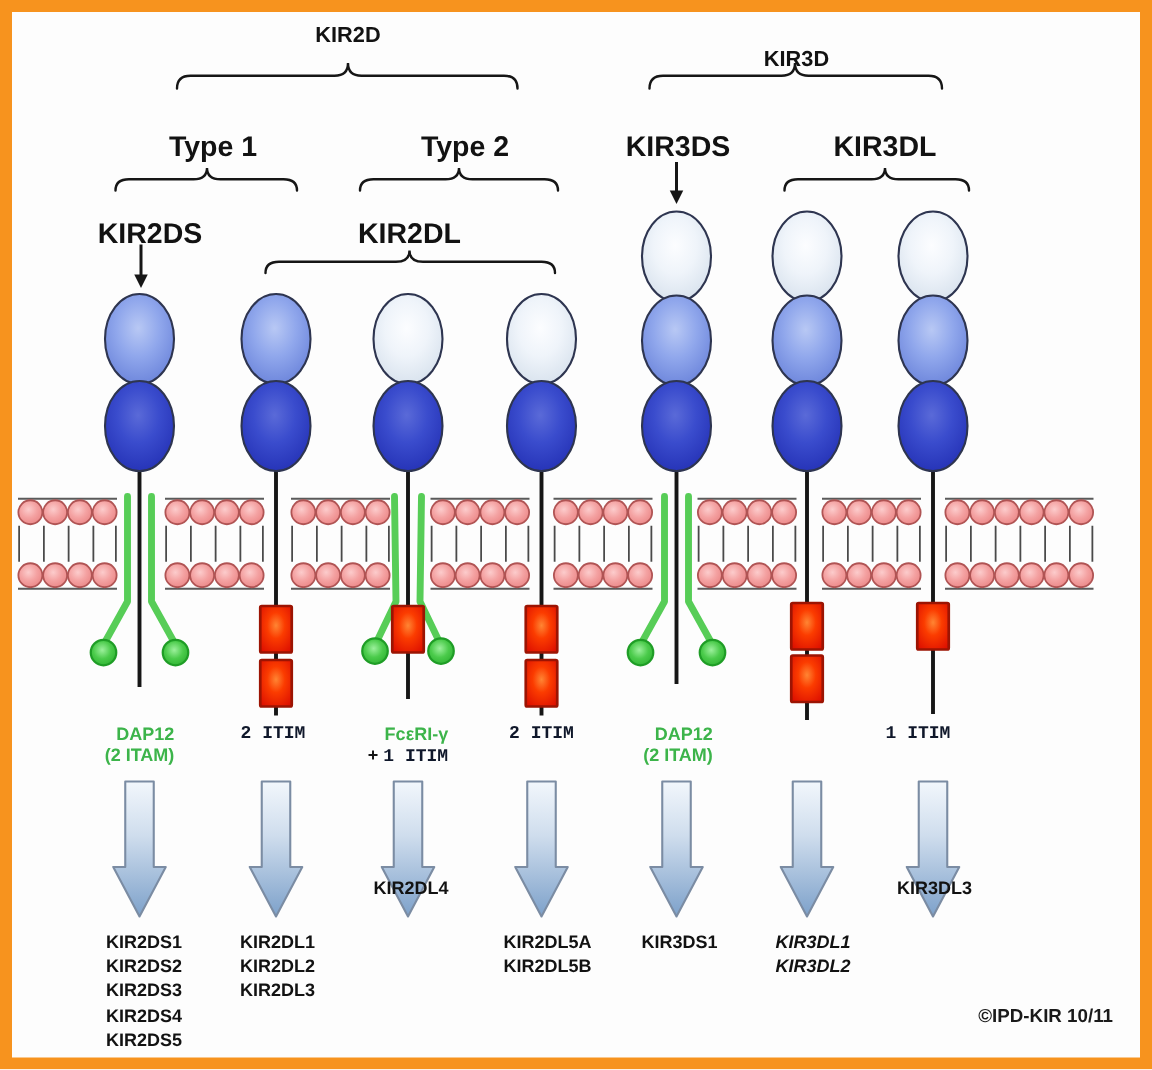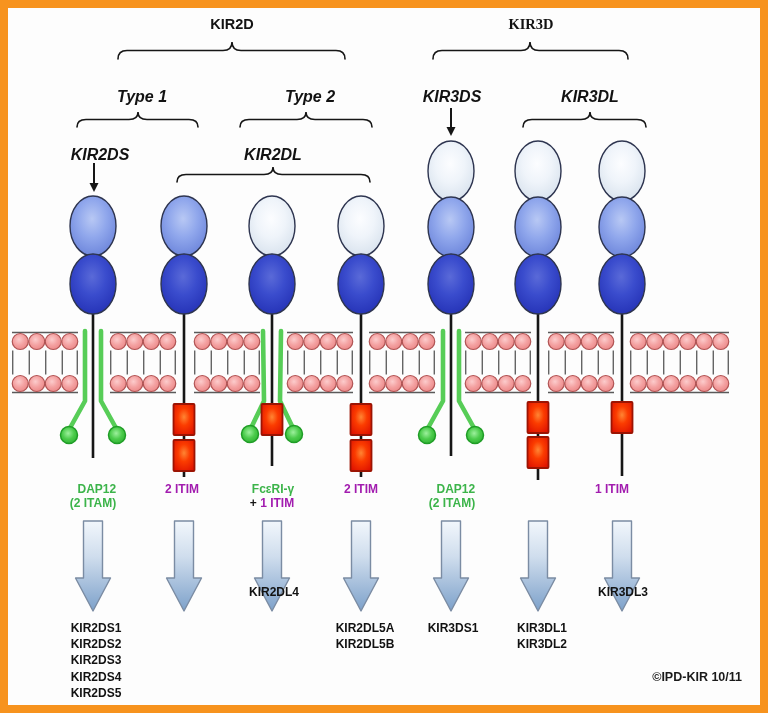--- a/index.html
+++ b/index.html
@@ -3,25 +3,25 @@
 <meta charset="utf-8">
 <style>
   html,body{margin:0;padding:0;background:#ffffff;}
   .stage{position:relative;width:768px;height:713px;background:#fdfdfd;overflow:hidden;
          font-family:"Liberation Sans",sans-serif;}
   .frame{position:absolute;inset:0;border:8px solid #f7931e;pointer-events:none;z-index:40;}
   svg.layer{position:absolute;left:0;top:0;z-index:5;}
   .lbl{position:absolute;transform:translateX(-50%);font-weight:bold;color:#121212;
        white-space:nowrap;z-index:10;}
   .fs-title{font-size:14.5px;}
-  .fs-sub{font-size:16px;font-style:italic;}
+  .fs-sub{font-size:19px;}
   .sig{position:absolute;transform:translateX(-50%);text-align:right;font-weight:bold;
        font-size:12px;line-height:14px;white-space:nowrap;z-index:10;}
   .green{color:#3cb44a;}
-  .red{color:#a21caf;}
+  .red{color:#0f172a;font-family:Liberation Mono, monospace;}
   .plus{color:#151515;}
   .genes{position:absolute;transform:translateX(-50%);text-align:right;font-weight:bold;
          font-size:12px;line-height:16.2px;color:#121212;z-index:10;}
   .genes div{white-space:nowrap;}
   .copy{position:absolute;right:26px;top:670px;font-weight:bold;font-size:12.5px;
         color:#1a1a1a;z-index:10;text-align:center;}
 </style>
 </head>
 <body>
 
@@ -222,21 +222,21 @@
       <polygon points="174.5,521 193.5,521 193.5,578 201.5,578 184,611 166.5,578 174.5,578"></polygon>
       <polygon points="262.5,521 281.5,521 281.5,578 289.5,578 272,611 254.5,578 262.5,578"></polygon>
       <polygon points="351.5,521 370.5,521 370.5,578 378.5,578 361,611 343.5,578 351.5,578"></polygon>
       <polygon points="441.5,521 460.5,521 460.5,578 468.5,578 451,611 433.5,578 441.5,578"></polygon>
       <polygon points="528.5,521 547.5,521 547.5,578 555.5,578 538,611 520.5,578 528.5,578"></polygon>
       <polygon points="612.5,521 631.5,521 631.5,578 639.5,578 622,611 604.5,578 612.5,578"></polygon>
     </g>
   </svg>
 
   <div class="lbl fs-title" style="left:232px;top:16px;">KIR2D</div>
-  <div class="lbl fs-title" style="left:531px;top:16px;font-family:Liberation Serif, serif;">KIR3D</div>
+  <div class="lbl fs-title" style="left:531px;top:32px;">KIR3D</div>
   <div class="lbl fs-sub" style="left:142px;top:88px;">Type 1</div>
   <div class="lbl fs-sub" style="left:310px;top:88px;">Type 2</div>
   <div class="lbl fs-sub" style="left:100px;top:146px;">KIR2DS</div>
   <div class="lbl fs-sub" style="left:273px;top:146px;">KIR2DL</div>
   <div class="lbl fs-sub" style="left:452px;top:88px;">KIR3DS</div>
   <div class="lbl fs-sub" style="left:590px;top:88px;">KIR3DL</div>
 
   <div class="sig" style="left:93px;top:482px;">
     <div class="green">DAP12</div>
     <div class="green">(2 ITAM)</div>
@@ -262,31 +262,36 @@
     <div class="red">1 ITIM</div>
   </div>
 
   <div class="genes" style="left:96px;top:620px;">
     <div>KIR2DS1</div>
     <div>KIR2DS2</div>
     <div>KIR2DS3</div>
     <div>KIR2DS4</div>
     <div>KIR2DS5</div>
   </div>
+  <div class="genes" style="left:185px;top:620px;">
+    <div>KIR2DL1</div>
+    <div>KIR2DL2</div>
+    <div>KIR2DL3</div>
+  </div>
   <div class="genes" style="left:274px;top:584px;">
     <div>KIR2DL4</div>
   </div>
   <div class="genes" style="left:365px;top:620px;">
     <div>KIR2DL5A</div>
     <div>KIR2DL5B</div>
   </div>
   <div class="genes" style="left:453px;top:620px;">
     <div>KIR3DS1</div>
   </div>
-  <div class="genes" style="left:542px;top:620px;">
+  <div class="genes" style="left:542px;top:620px;font-style:italic;">
     <div>KIR3DL1</div>
     <div>KIR3DL2</div>
   </div>
   <div class="genes" style="left:623px;top:584px;">
     <div>KIR3DL3</div>
   </div>
 
   <div class="copy">©IPD-KIR 10/11</div>
 
   <div class="frame"></div>

